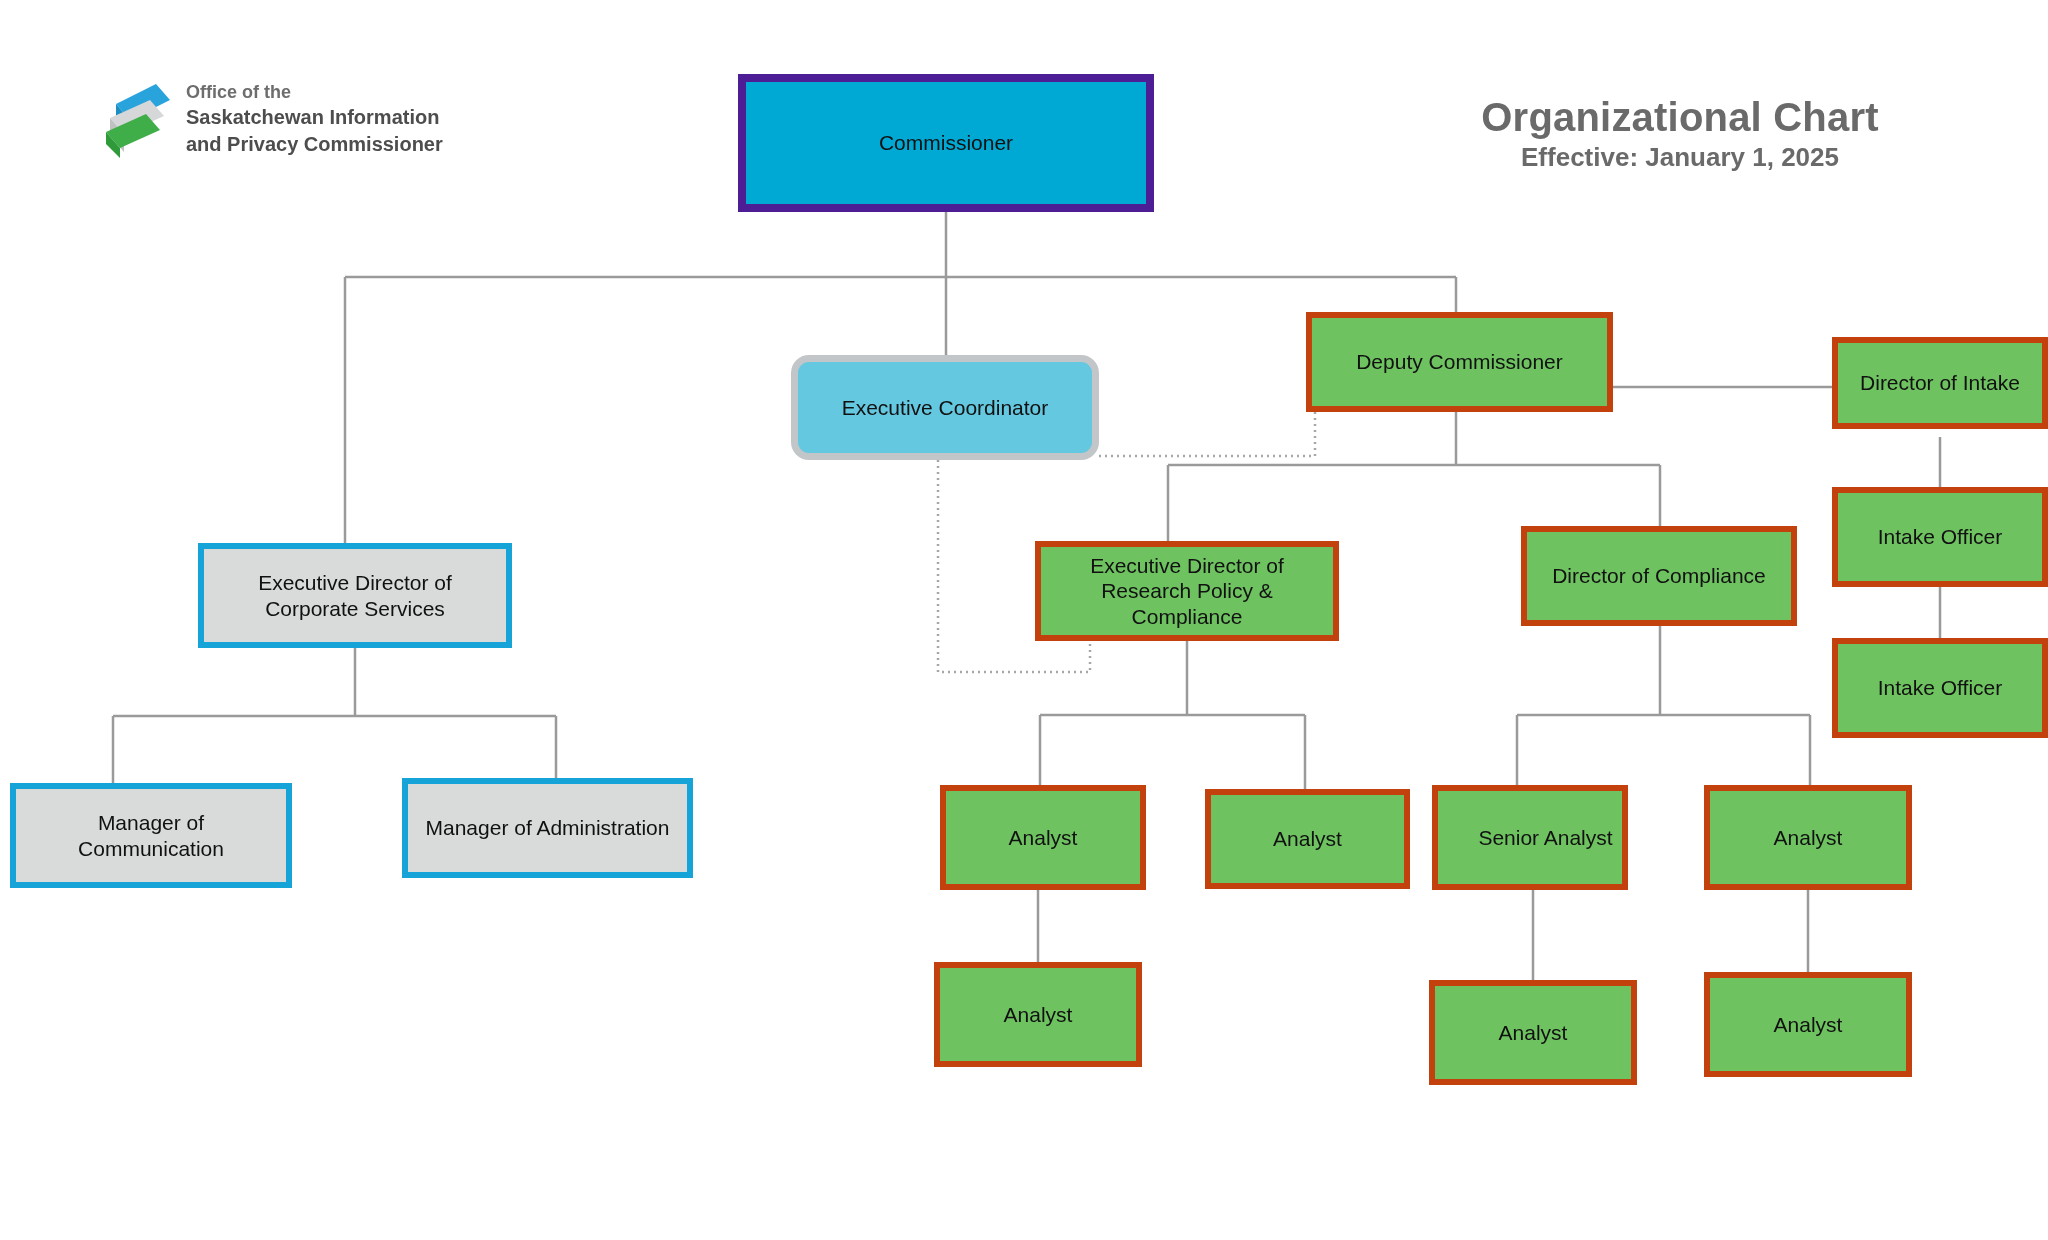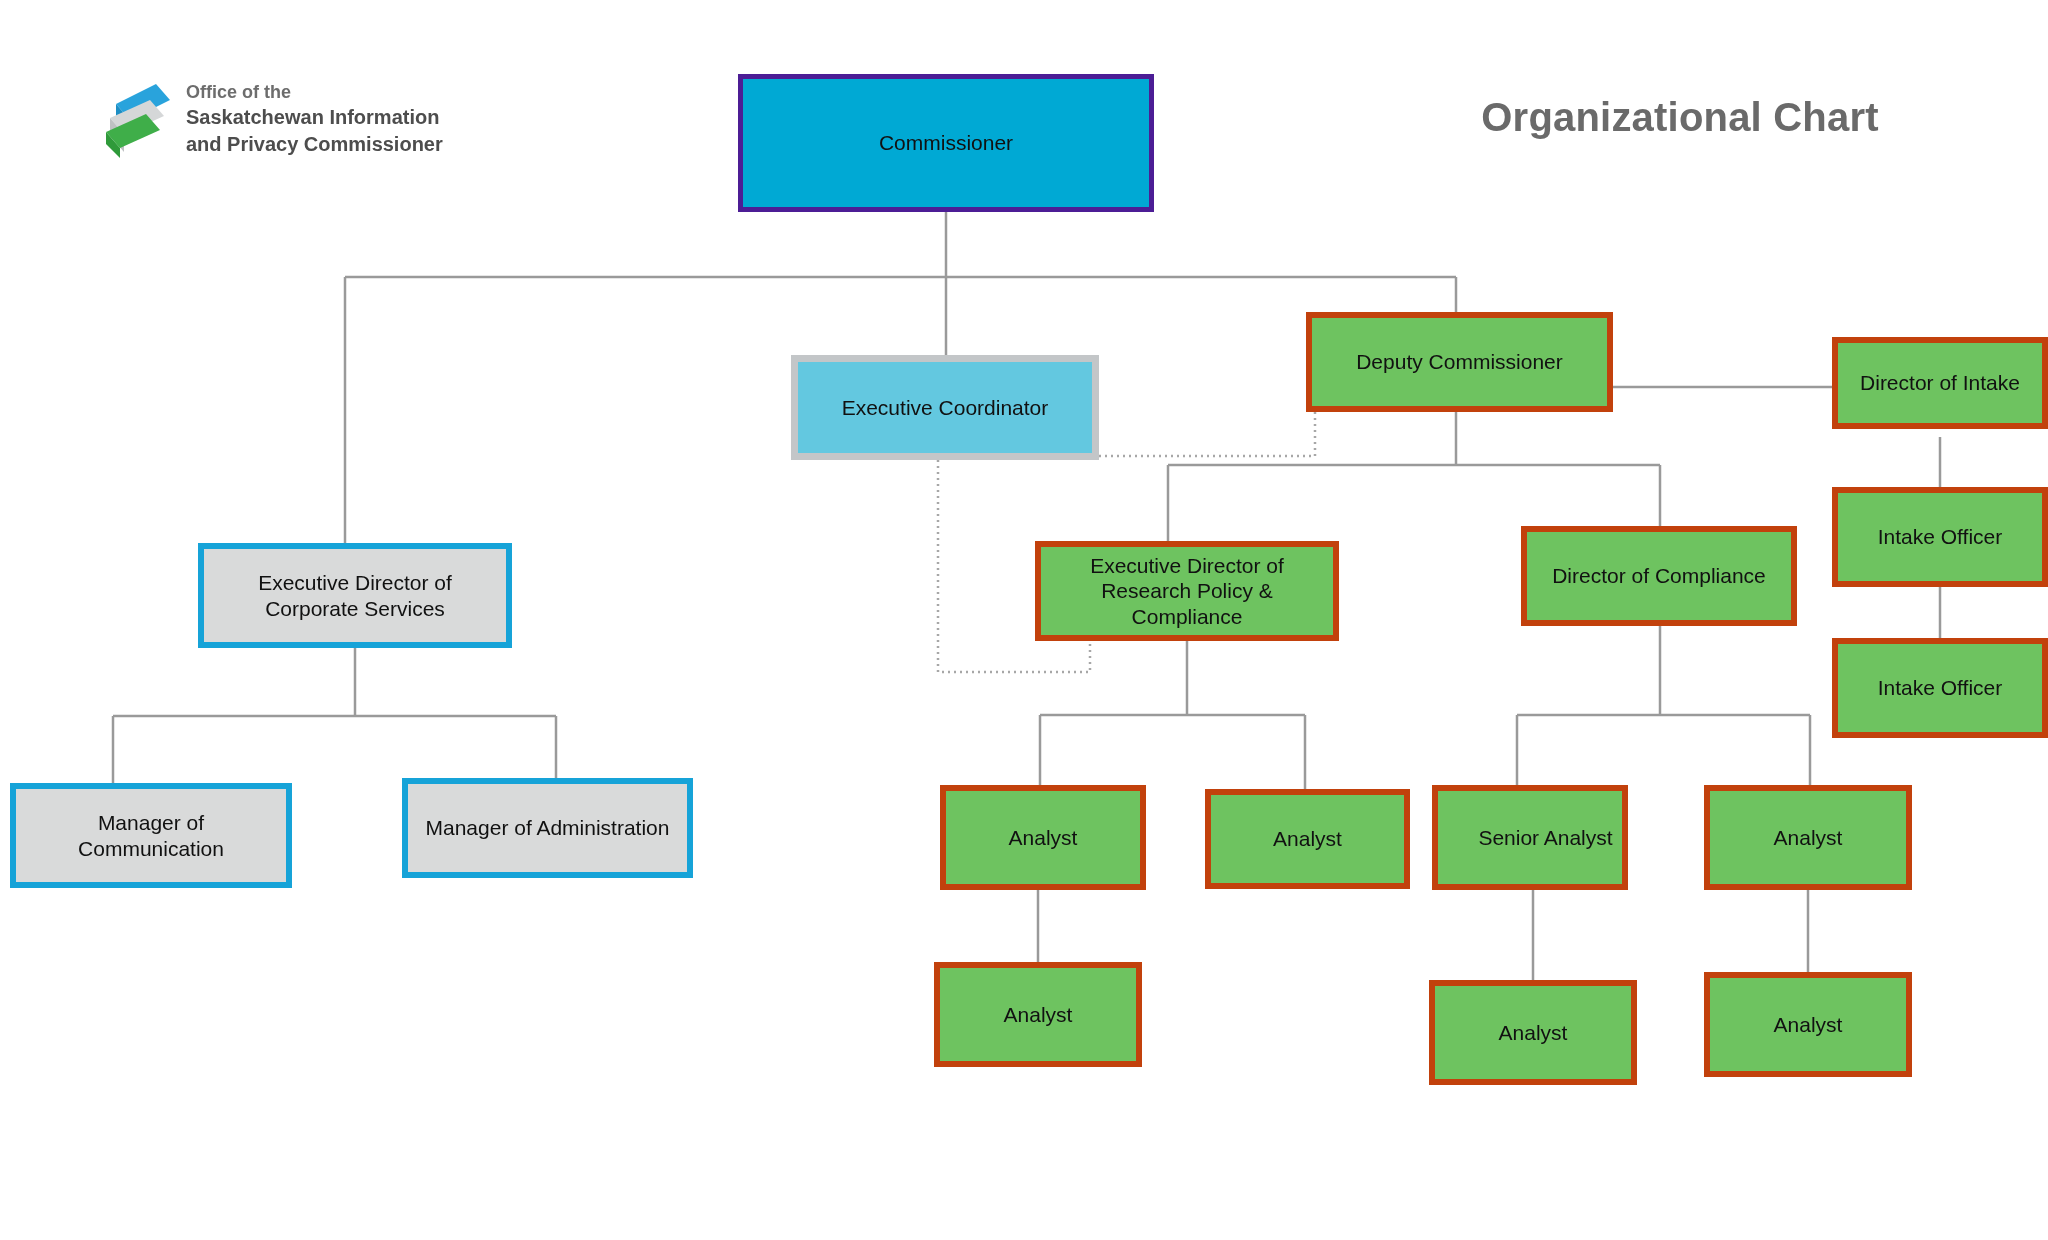--- a/index.html
+++ b/index.html
@@ -18,21 +18,21 @@
   #title-block{position:absolute;right:68px;top:96px;text-align:center;width:600px;font-weight:bold;}
   #chart-title{font-size:40px;color:#6a6a6a;letter-spacing:.2px;line-height:1.05;}
   #chart-subtitle{font-size:26px;color:#6a6a6a;margin-top:4px;}
 
   
   .node{position:absolute;box-sizing:border-box;display:flex;
         align-items:center;justify-content:center;text-align:center;
         font-size:21px;color:#111111;line-height:1.22;padding:4px 8px;}
   .node .lbl{display:block;}
 
-  .n-cyan   {background:#00a9d4;border:5px solid #4c1d95;}
+  .n-cyan   {background:#00a9d4;border:8px solid #4c1d95;}
   .n-lcyan  {background:#63c8e0;border:7px solid #c3c6c8;}
   .n-green  {background:#6ec360;border:6px solid #c2410c;}
   .n-gray   {background:#d9dada;border:6px solid #16a3d8;}
 
   #connectors{position:absolute;left:0;top:0;width:2048px;height:1240px;
               pointer-events:none;}
 </style>
 </head>
 <body>
 
@@ -99,27 +99,28 @@
     </div>
     <div id="logo-text">
       <div class="logo-line-1">Office of the</div>
       <div class="logo-line-2">Saskatchewan Information</div>
       <div class="logo-line-3">and Privacy Commissioner</div>
     </div>
   </div>
 
   <div id="title-block">
     <div id="chart-title">Organizational Chart</div>
+    <div id="chart-subtitle">Effective: January 1, 2025</div>
   </div>
 
   <div id="node-layer">
       <div class="node n-cyan" style="left: 738px; top: 74px; width: 416px; height: 138px;">
         <span class="lbl">Commissioner</span>
       </div>
-      <div class="node n-lcyan" style="left: 791px; top: 355px; width: 308px; height: 105px;">
+      <div class="node n-lcyan" style="left: 791px; top: 355px; width: 308px; height: 105px; border-radius: 18px;">
         <span class="lbl">Executive Coordinator</span>
       </div>
       <div class="node n-green" style="left: 1306px; top: 312px; width: 307px; height: 100px;">
         <span class="lbl">Deputy Commissioner</span>
       </div>
       <div class="node n-green" style="left: 1832px; top: 337px; width: 216px; height: 92px;">
         <span class="lbl">Director of Intake</span>
       </div>
       <div class="node n-green" style="left: 1832px; top: 487px; width: 216px; height: 100px;">
         <span class="lbl">Intake Officer</span>

